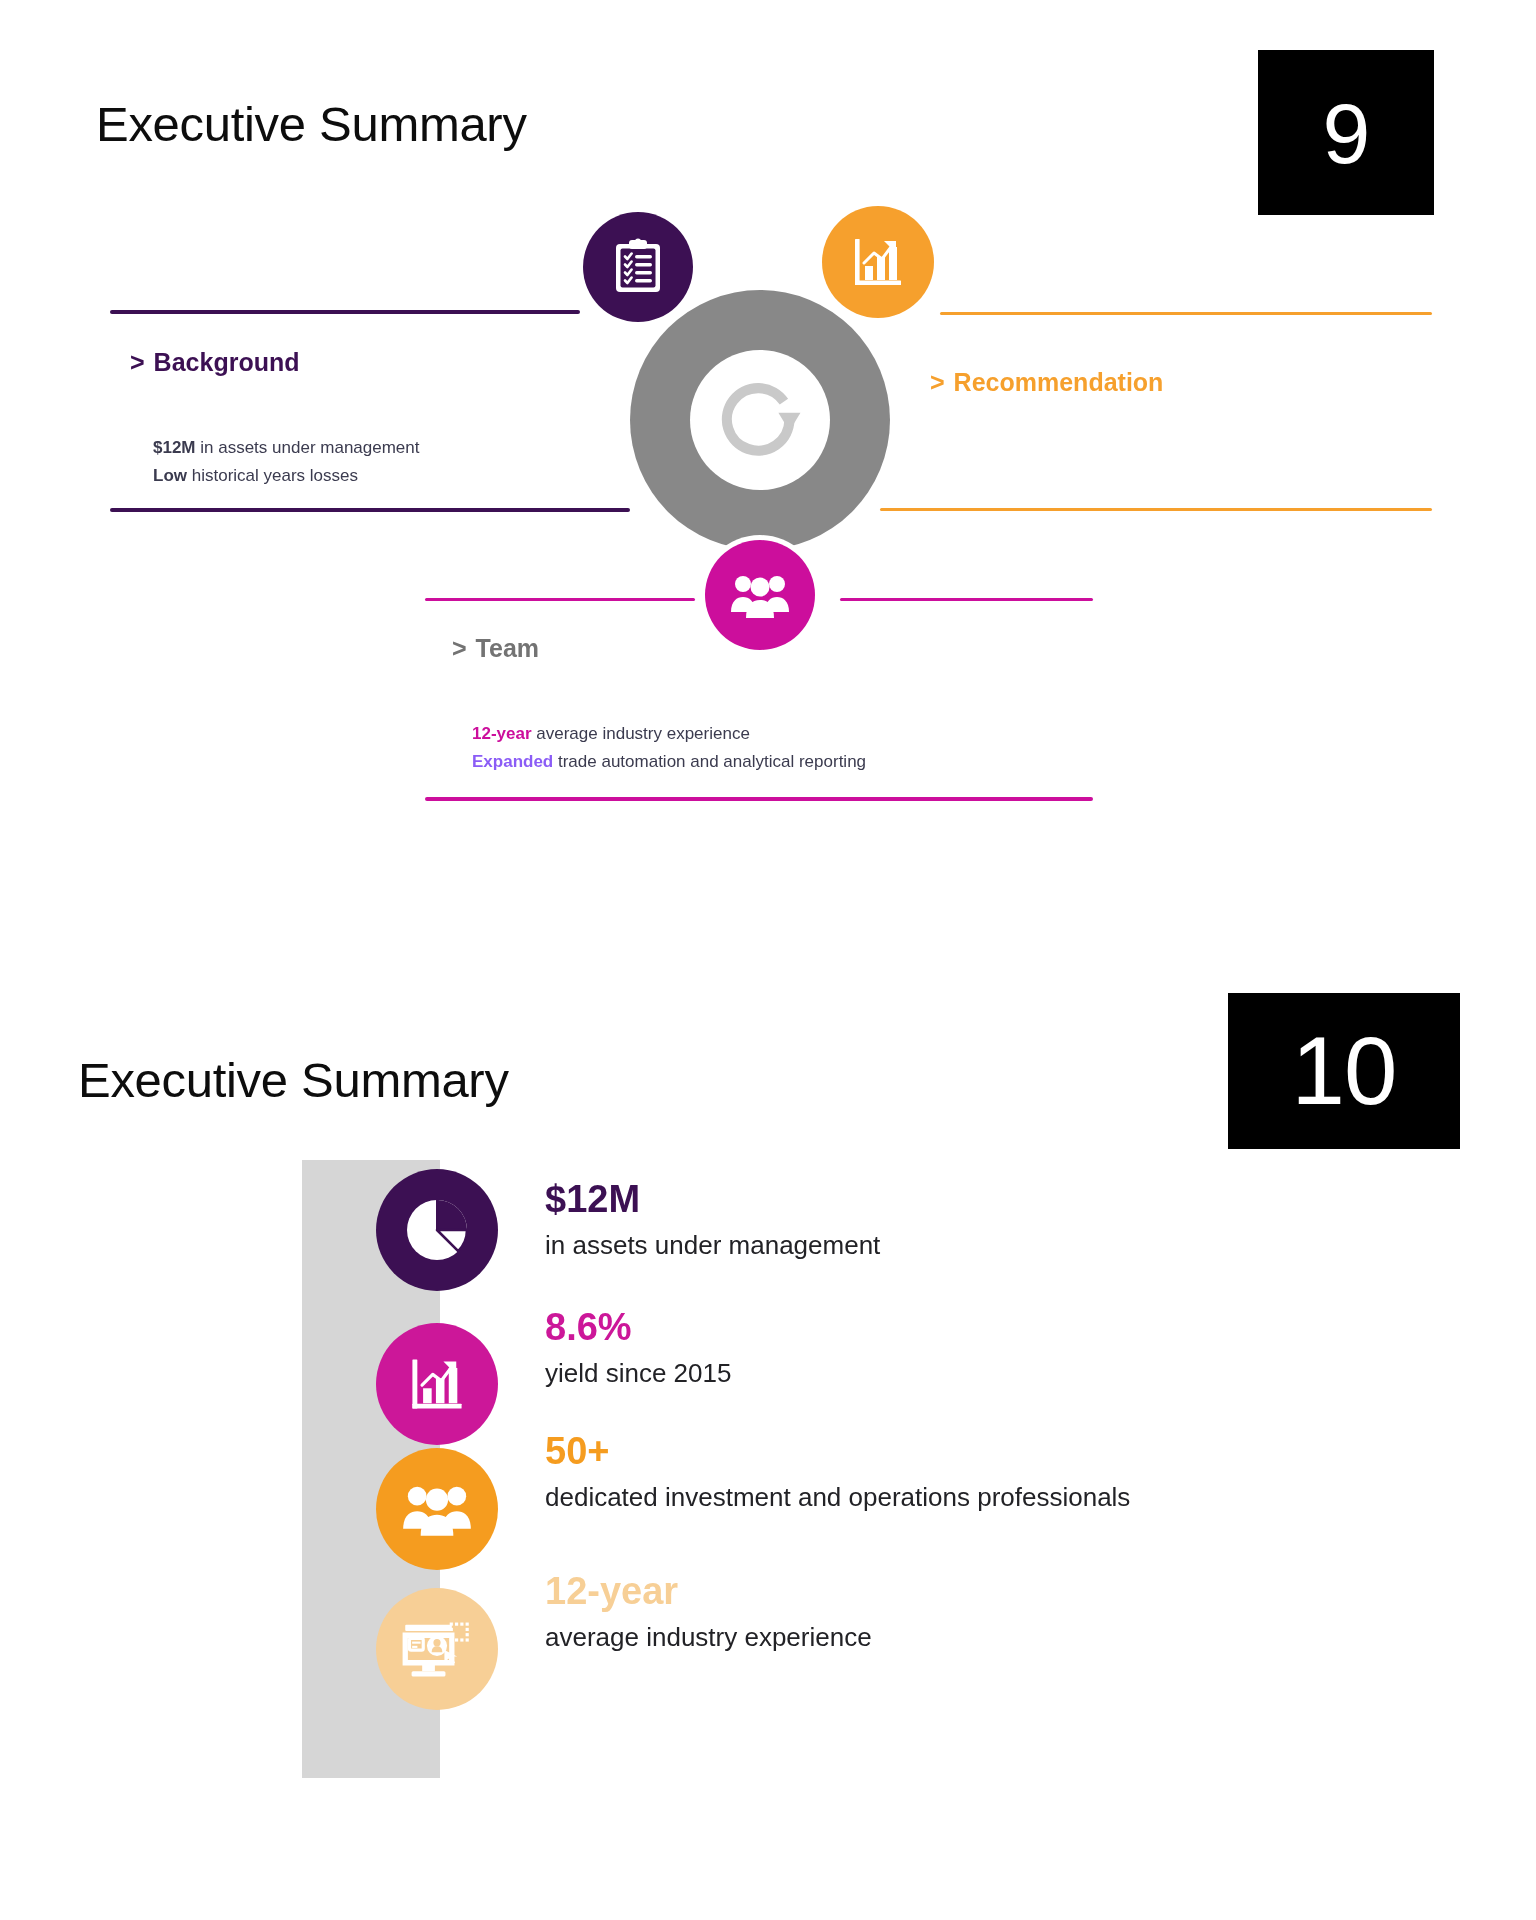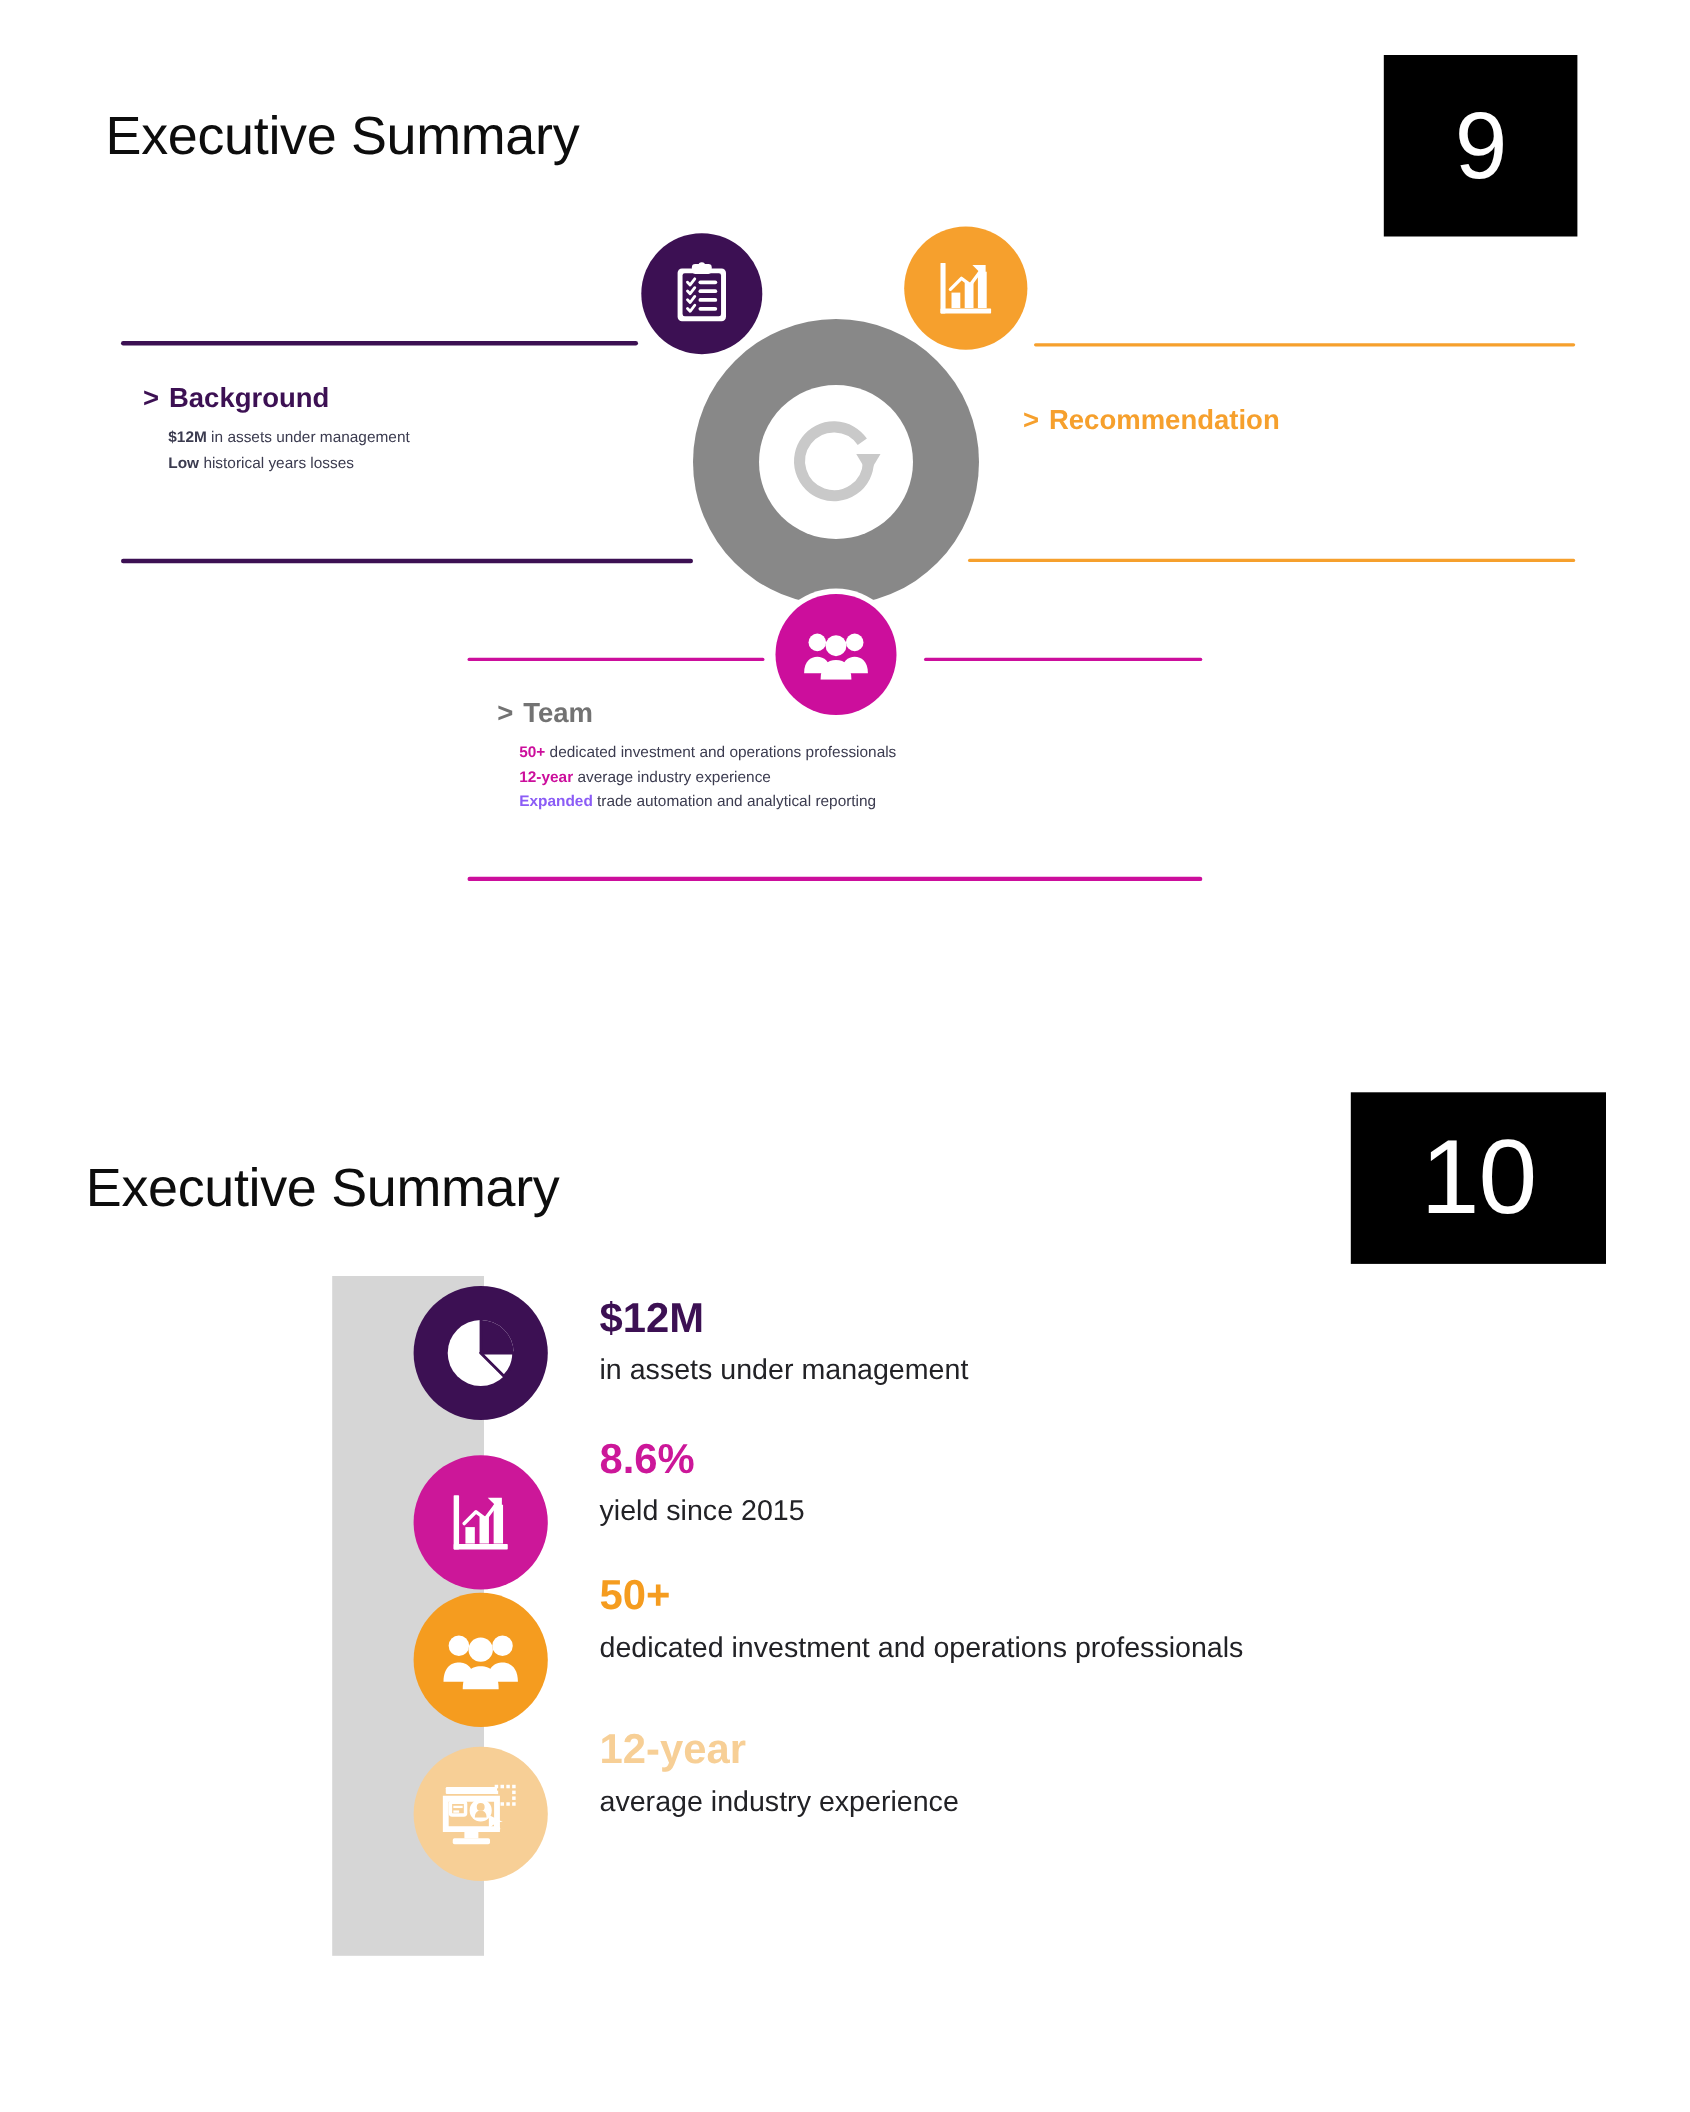--- a/index.html
+++ b/index.html
@@ -25,21 +25,21 @@
   
   .diagram{position:absolute;left:0;top:0;width:1536px;height:700px;}
 
   .rule{position:absolute;height:4px;border-radius:2px;}
   .rule.thin{height:3px;}
 
   .block-head{
     position:absolute;font-size:25px;font-weight:bold;white-space:nowrap;
   }
   .block-head .chev{font-weight:bold;margin-right:9px;}
-  .block-body{position:absolute;font-size:14px;color:#3b3b4f;line-height:1.62;}
+  .block-body{position:absolute;font-size:17px;color:#3b3b4f;line-height:1.62;margin-top:48px;}
   .block-body b{font-weight:bold;}
 
   .ring{
     position:absolute;border-radius:50%;background:#888888;
   }
   .ring-hole{
     position:absolute;border-radius:50%;background:#ffffff;
     display:flex;align-items:center;justify-content:center;
   }
   .bubble{
@@ -103,23 +103,20 @@
 
     <div class="rule thin" style="left:425px;top:598px;width:270px;background:#cc0e9c;"></div>
     <div class="rule thin" style="left:840px;top:598px;width:253px;background:#cc0e9c;"></div>
     <div class="rule" style="left:425px;top:797px;width:668px;background:#cc0e9c;"></div>
 
     <div class="block-head" style="left:452px;top:634px;color:#737373;">
       <span class="chev">&gt;</span><span>Team</span>
     </div>
 
     <div class="block-body" style="left:472px;top:672px;width:640px;">
-      <div>
-        <b style="color:#cc0e9c;">50+</b><span> dedicated investment and operations professionals</span>
-      </div>
       <div>
         <b style="color:#cc0e9c;">12-year</b><span> average industry experience</span>
       </div>
       <div>
         <b style="color:#8b5cf6;">Expanded</b><span> trade automation and analytical reporting</span>
       </div>
     </div>
 
     <div class="ring" style="left:630px;top:290px;width:260px;height:260px;"></div>
     <div class="ring-hole" style="left:690px;top:350px;width:140px;height:140px;">

